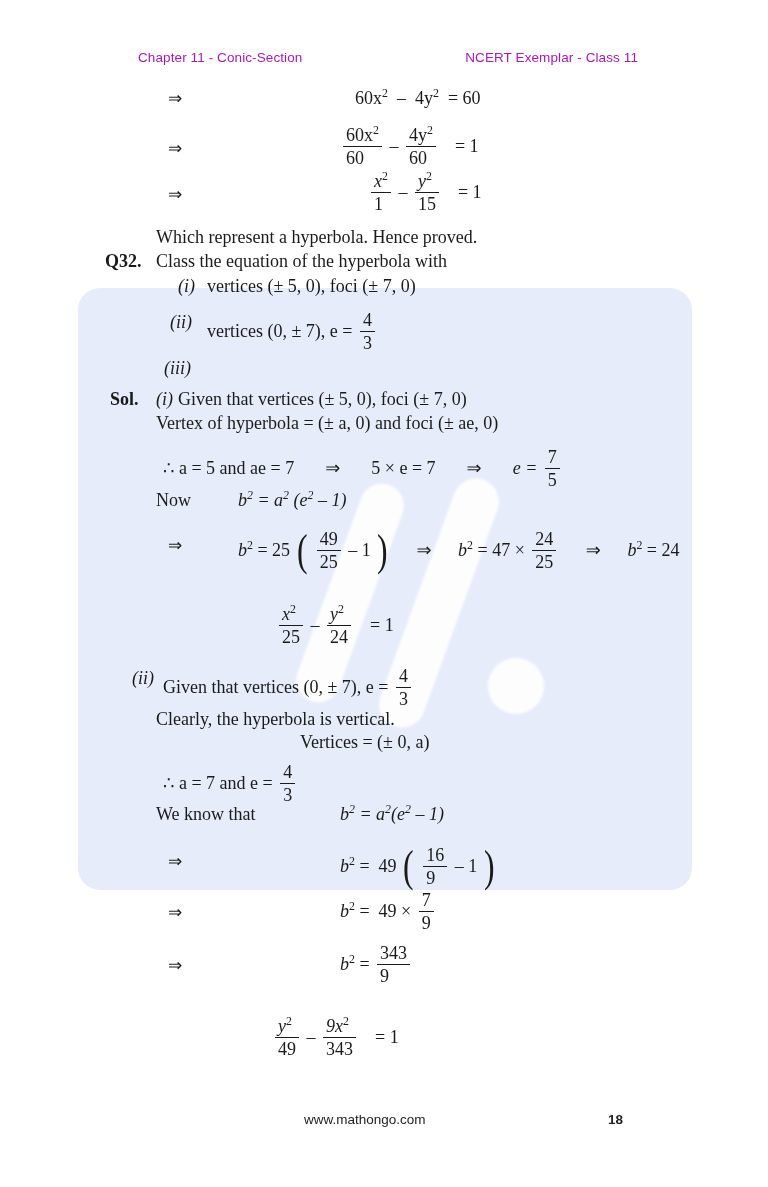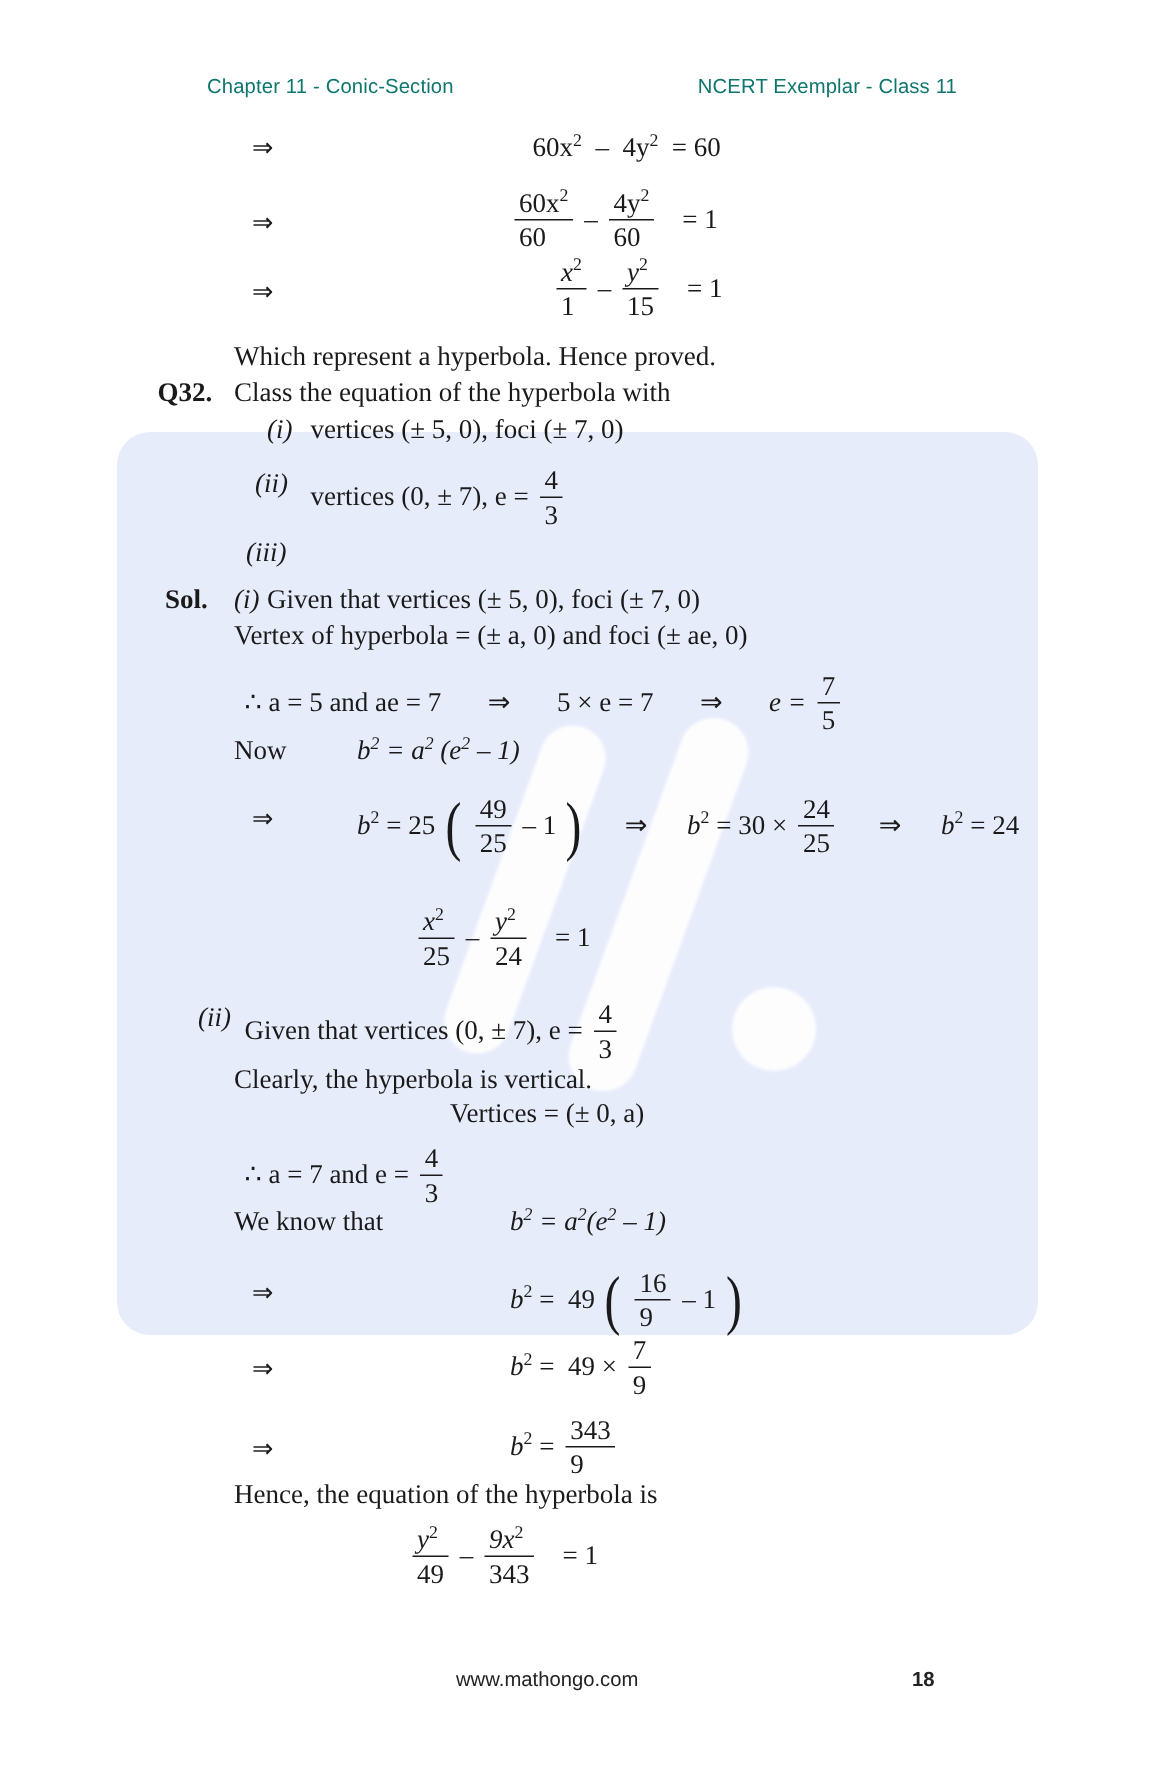--- a/index.html
+++ b/index.html
@@ -88,21 +88,21 @@
   
   .doc-header {
     position: absolute;
     left: 138px;
     top: 50px;
     width: 500px;
     display: flex;
     justify-content: space-between;
     font-family: "Liberation Sans", sans-serif;
     font-size: 13.5px;
-    color: #0f766e;
+    color: #a21caf;
     letter-spacing: 0.1px;
     align-items: flex-end;
   }
 
   
   .doc-footer {
     position: absolute;
     left: 138px;
     top: 1112px;
     width: 500px;
@@ -299,21 +299,21 @@
     <div class="row" style="left:238px; top:524px;">
       <span class="ital">b</span><sup class="exp">2</sup><span> = 25</span>
       <span class="paren-big">(</span>
       <span class="frac">
         <span class="num">49</span>
         <span class="den">25</span>
       </span>
       <span>– 1</span>
       <span class="paren-big">)</span>
       <span class="eqsp-lg"></span><span>⇒</span><span class="eqsp-lg"></span>
-      <span class="ital">b</span><sup class="exp">2</sup><span> = 30 ×</span>
+      <span class="ital">b</span><sup class="exp">2</sup><span> = 47 ×</span>
       <span class="frac">
         <span class="num">24</span>
         <span class="den">25</span>
       </span>
       <span class="eqsp-lg"></span><span>⇒</span><span class="eqsp-lg"></span>
       <span class="ital">b</span><sup class="exp">2</sup><span> = 24</span>
     </div>
 
 
     <div class="row" style="left:276px; top:605px;">
@@ -378,21 +378,20 @@
 
     <div class="arrow" style="left:168px; top:955px;">⇒</div>
     <div class="row" style="left:340px; top:944px;">
       <span class="ital">b</span><sup class="exp">2</sup><span> =</span>
       <span class="frac">
         <span class="num">343</span>
         <span class="den">9</span>
       </span>
     </div>
 
-    <div class="row" style="left:156px; top:985px;">Hence, the equation of the hyperbola is</div>
 
     <div class="row" style="left:272px; top:1017px;">
       <span class="frac">
         <span class="num"><span class="ital">y</span><sup class="exp">2</sup></span>
         <span class="den">49</span>
       </span>
       <span>–</span>
       <span class="frac">
         <span class="num"><span class="ital">9x</span><sup class="exp">2</sup></span>
         <span class="den">343</span>

